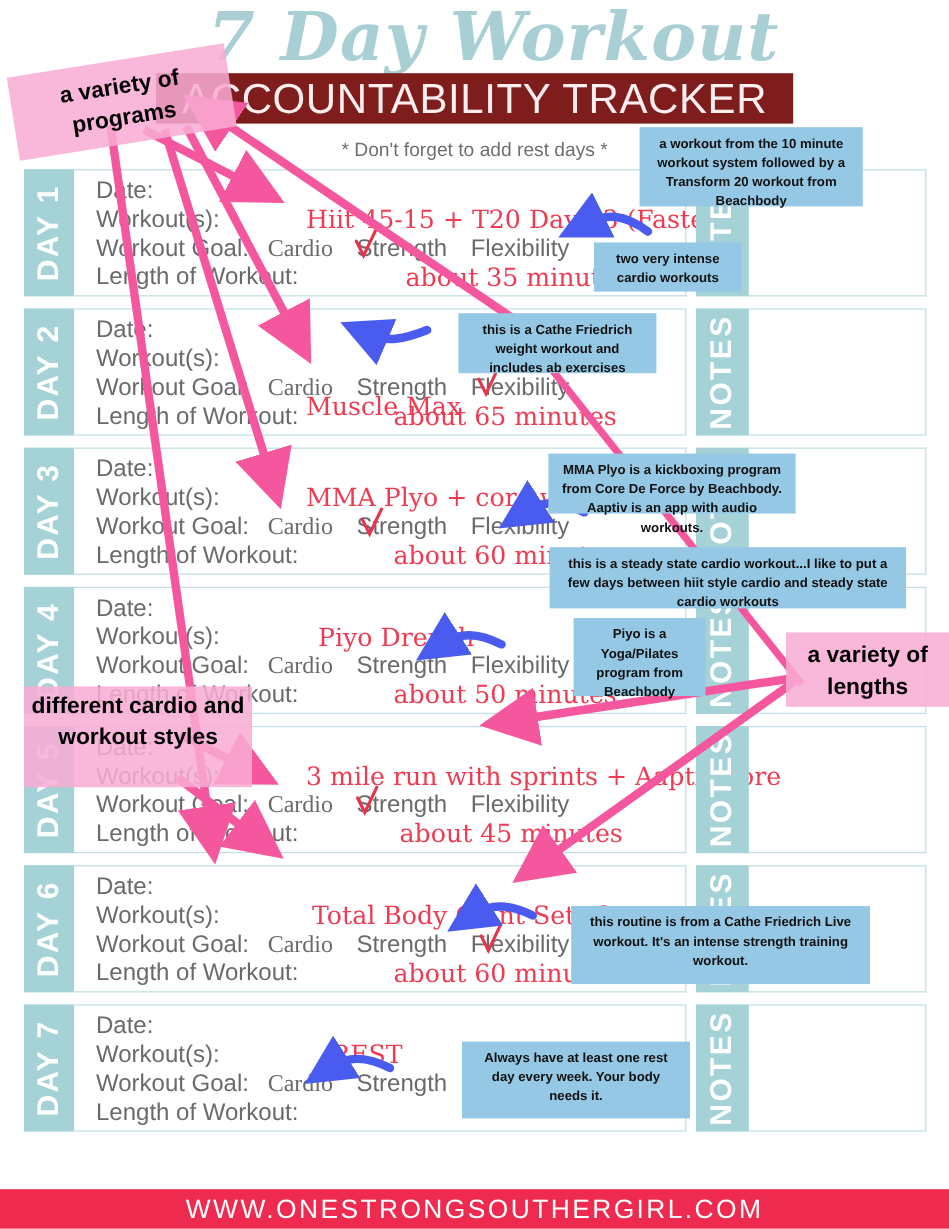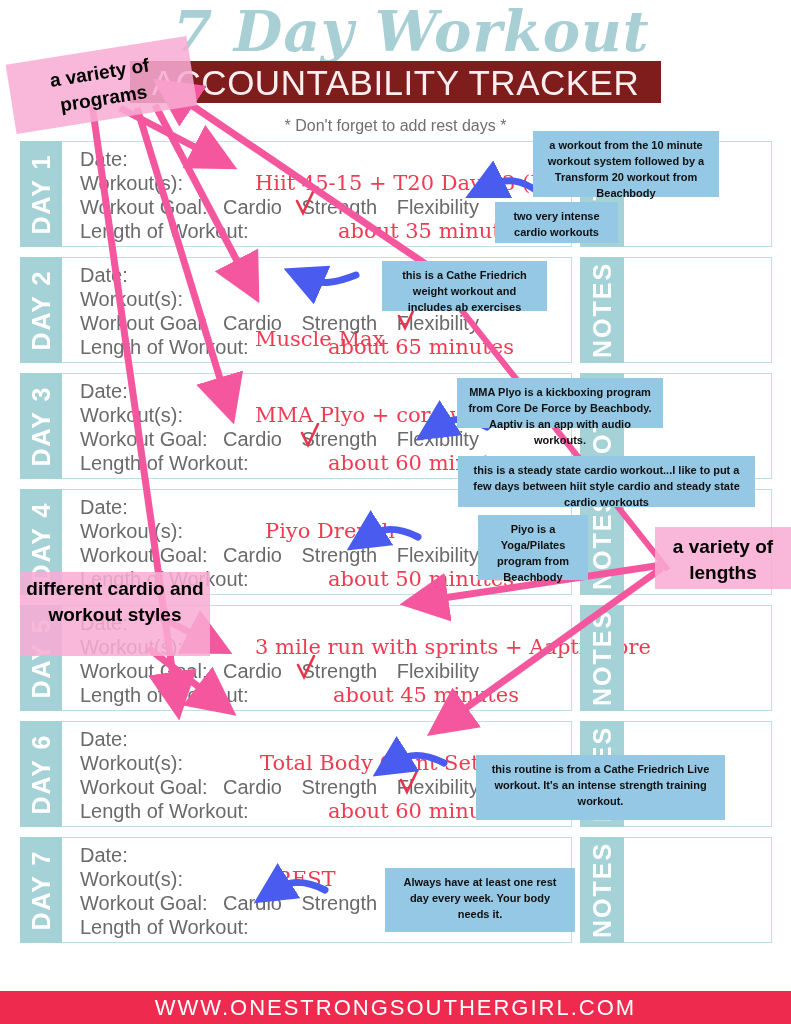--- a/index.html
+++ b/index.html
@@ -82,21 +82,21 @@
   .fline{
     font-size:20px;
     color:#6a6a6a;
     line-height:24px;
     height:24px;
     white-space:nowrap;
     font-family:"Liberation Sans", sans-serif;
     position:relative;
   }
   .fline .goalopt{margin-left:14px;}
-  .fline .goalopt.first{margin-left:10px;}
+  .fline .goalopt.first{margin-left:10px;font-family:Liberation Serif, serif;}
 
   .answer{
     color:#ef3b52;
     font-family:"DejaVu Serif", serif;
     font-size:21px;
     position:absolute;
     white-space:nowrap;
     line-height:24px;
   }
 
@@ -448,21 +448,21 @@
     <g stroke="#4a5cf0" stroke-width="7" fill="none" marker-end="url(#bh)" stroke-linecap="round">
       <path d="M540,193 C520,178 505,178 489,186"></path>
       <path d="M356,275 C336,283 322,285 308,279"></path>
       <path d="M487,427 C467,417 452,417 438,426"></path>
       <path d="M418,537 C398,527 383,527 369,536"></path>
       <path d="M444,763 C424,753 409,753 395,762"></path>
       <path d="M325,890 C305,880 290,880 276,889"></path>
     </g>
   </svg>
 
-  <div class="bluebox" style="left:533px;top:106px;width:186px;height:66px;margin-top:25px;">a workout from the 10 minute workout system followed by a Transform 20 workout from Beachbody</div>
+  <div class="bluebox" style="left:533px;top:106px;width:186px;height:66px;">a workout from the 10 minute workout system followed by a Transform 20 workout from Beachbody</div>
   <div class="bluebox" style="left:495px;top:202px;width:123px;height:41px;">two very intense cardio workouts</div>
   <div class="bluebox" style="left:382px;top:261px;width:165px;height:50px;">this is a Cathe Friedrich weight workout and includes ab exercises</div>
   <div class="bluebox" style="left:457px;top:378px;width:206px;height:50px;">MMA Plyo is a kickboxing program from Core De Force by Beachbody. Aaptiv is an app with audio workouts.</div>
   <div class="bluebox" style="left:458px;top:456px;width:297px;height:51px;">this is a steady state cardio workout...I like to put a few days between hiit style cardio and steady state cardio workouts</div>
   <div class="bluebox" style="left:478px;top:515px;width:110px;height:65px;">Piyo is a Yoga/Pilates program from Beachbody</div>
   <div class="bluebox" style="left:476px;top:755px;width:249px;height:65px;">this routine is from a Cathe Friedrich Live workout. It's an intense strength training workout.</div>
   <div class="bluebox" style="left:385px;top:868px;width:190px;height:64px;">Always have at least one rest day every week. Your body needs it.</div>
 
   <div class="pinkbox" style="left:10px;top:50px;width:183px;height:70px;transform:rotate(-9deg);padding-top:10px;">a variety of programs</div>
   <div class="pinkbox" style="left:655px;top:527px;width:136px;height:62px;padding-top:7px;">a variety of lengths</div>

